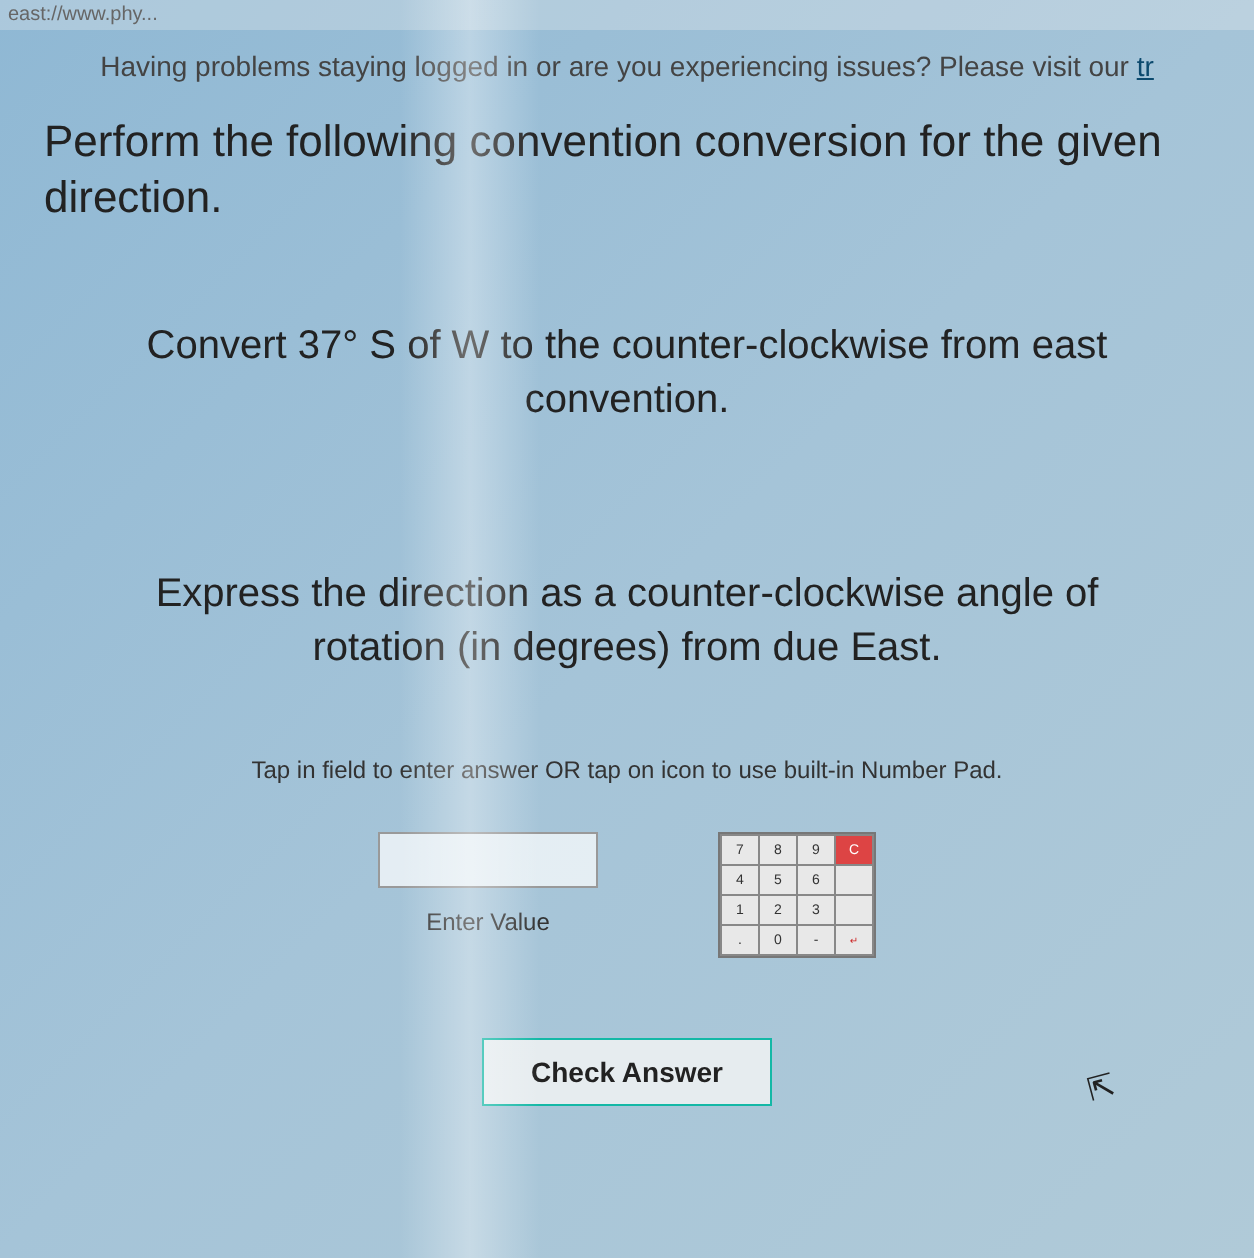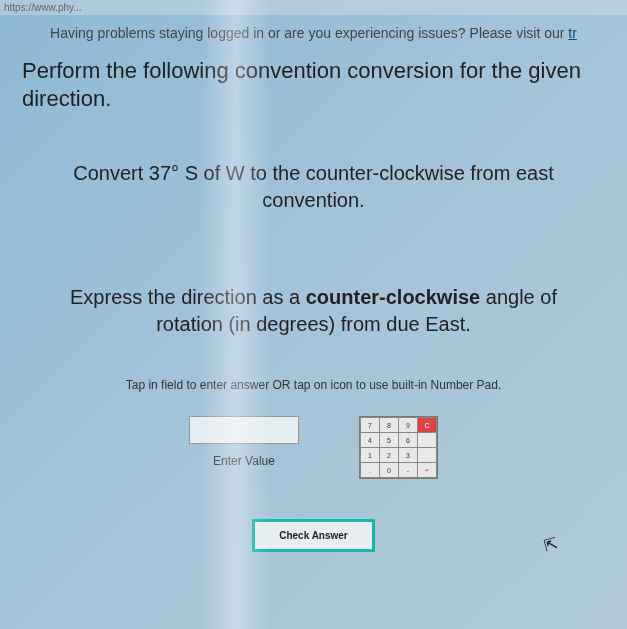--- a/index.html
+++ b/index.html
@@ -60,21 +60,21 @@
       line-height: 1.35;
     }
     .express-text {
       text-align: center;
       font-size: 20px;
       color: #222;
       margin: 0 30px 40px 30px;
       line-height: 1.35;
     }
     .express-text .bold {
-      font-weight: bold;
+      font-weight: normal;
     }
     .hint-text {
       text-align: center;
       font-size: 12px;
       color: #333;
       margin-bottom: 24px;
     }
     .input-row {
       display: flex;
       justify-content: center;
@@ -125,43 +125,43 @@
     .numpad-key.enter {
       color: #c22;
       font-size: 5px;
     }
     .check-row {
       display: flex;
       justify-content: center;
     }
     .check-btn {
       padding: 8px 24px;
-      border: 3px solid #14b8a6;
+      border: 1px solid #14b8a6;
       background: rgba(245,245,245,0.8);
       font-weight: bold;
-      font-size: 10px;
+      font-size: 14px;
       cursor: pointer;
       color: #222;
     }
     .cursor-arrow {
       position: absolute;
       right: 70px;
       bottom: 75px;
       font-size: 16px;
       color: #222;
       transform: rotate(-15deg);
       pointer-events: none;
     }
   </style>
 </head>
 <body>
 
 <div class="glare"></div>
 
-<div class="url-bar">https://www.phy...</div>
+<div class="url-bar">east://www.phy...</div>
 
 <div class="notice-bar">
   <span>Having problems staying logged in or are you experiencing issues? Please visit our </span><a href="#">tr</a>
 </div>
 
 <div class="content">
   <div class="main-instruction">Perform the following convention conversion for the given direction.</div>
 
   <div class="convert-text">Convert 37° S of W to the counter-clockwise from east convention.</div>
 

